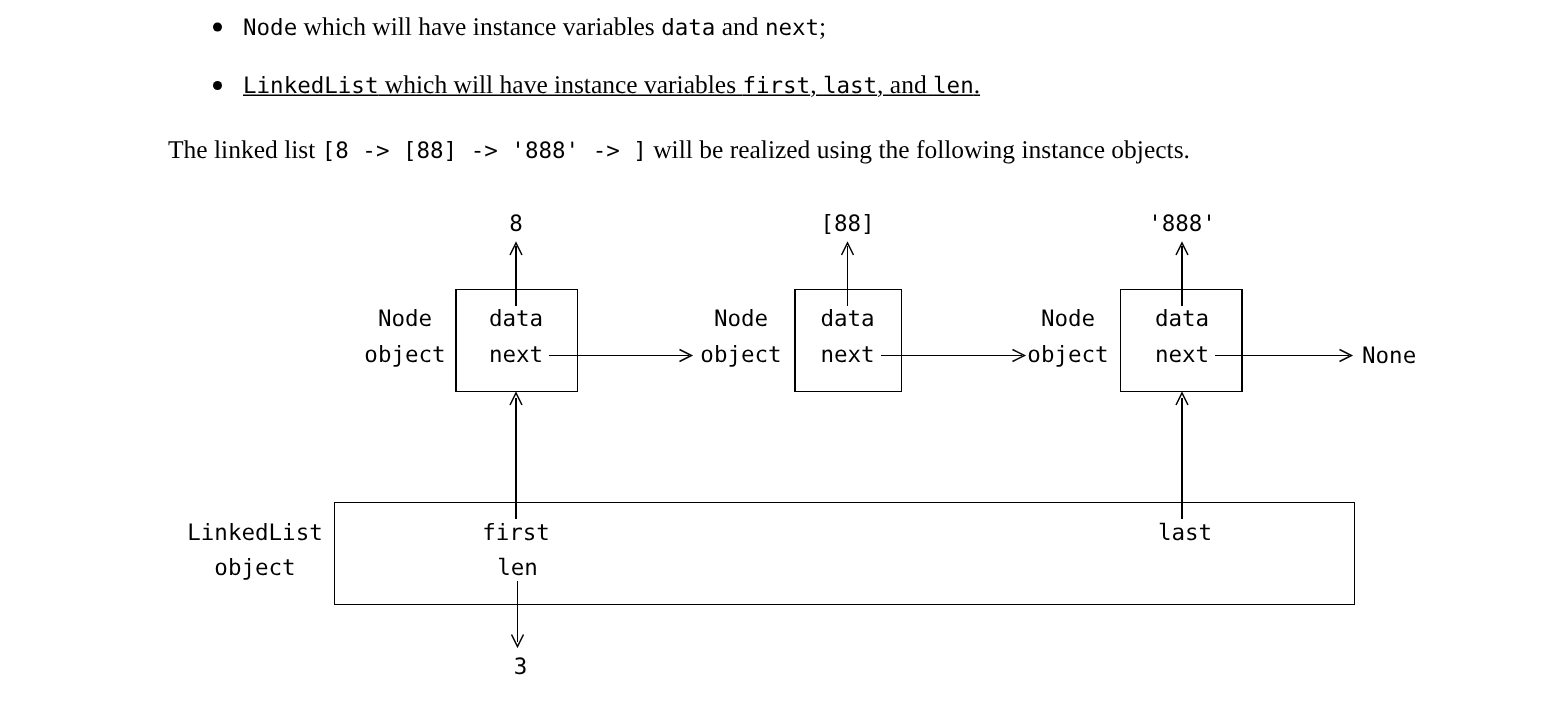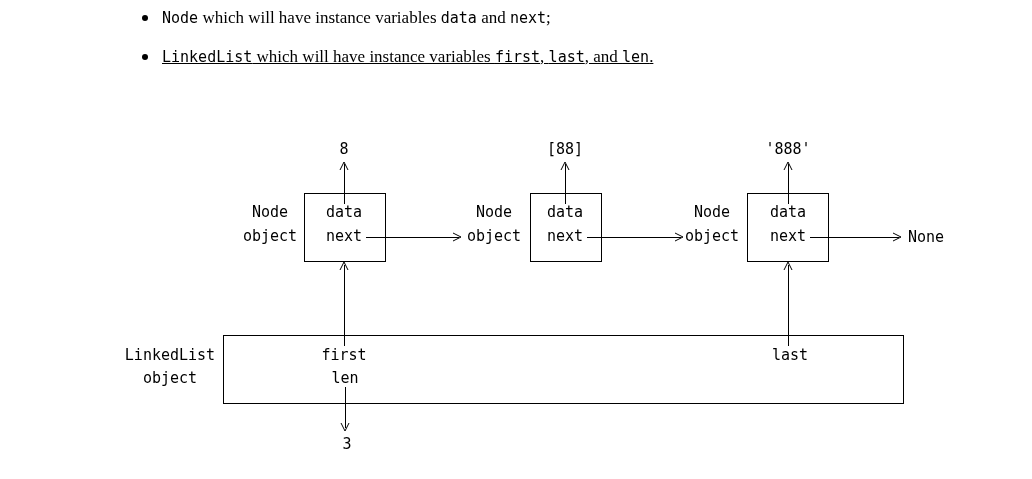--- a/index.html
+++ b/index.html
@@ -27,20 +27,21 @@
 </style>
 </head>
 <body>
 
 <div class="page">
 
   <div class="textline" style="left:162px;top:7px;"><span class="bullet-dot"></span><span class="code">Node</span><span> which will have instance variables </span><span class="code">data</span><span> and </span><span class="code">next</span><span>;</span></div>
 
   <div class="textline" style="left:162px;top:46px;text-decoration:underline;"><span class="bullet-dot"></span><span class="code">LinkedList</span><span> which will have instance variables </span><span class="code">first</span><span>, </span><span class="code">last</span><span>, and </span><span class="code">len</span><span>.</span></div>
 
+  <div class="textline" style="left:112px;top:89px;"><span>The linked list </span><span class="code">[8 -&gt; [88] -&gt; '888' -&gt; ]</span><span> will be realized using the following instance objects.</span></div>
 
   <svg class="diagram" width="1032" height="479" viewBox="0 0 1032 479">
 
     <rect class="box" x="304" y="193" width="81" height="68"></rect>
     <rect class="box" x="530" y="193" width="71" height="68"></rect>
     <rect class="box" x="747" y="193" width="81" height="68"></rect>
 
     <rect class="box" x="223" y="335" width="680" height="68"></rect>
 
     <text x="270" y="217" text-anchor="middle">Node</text>

